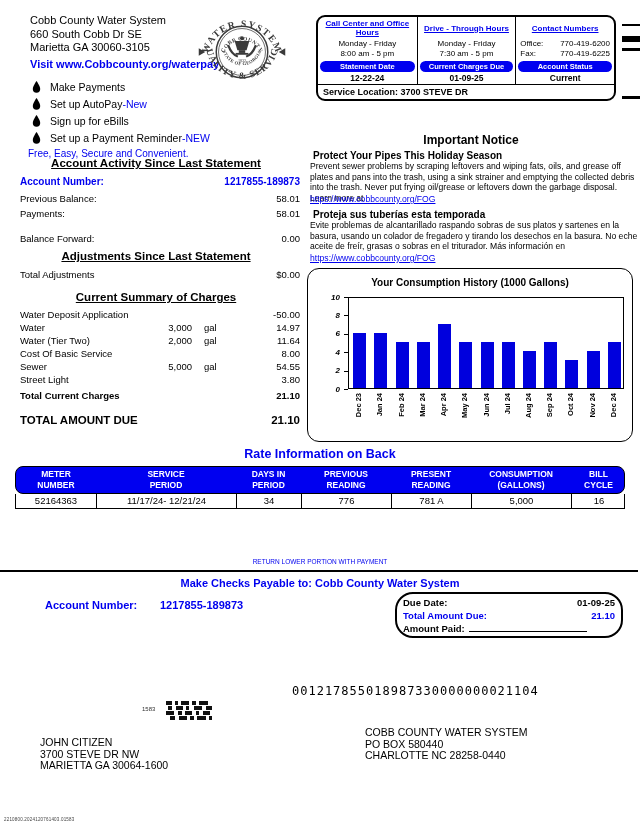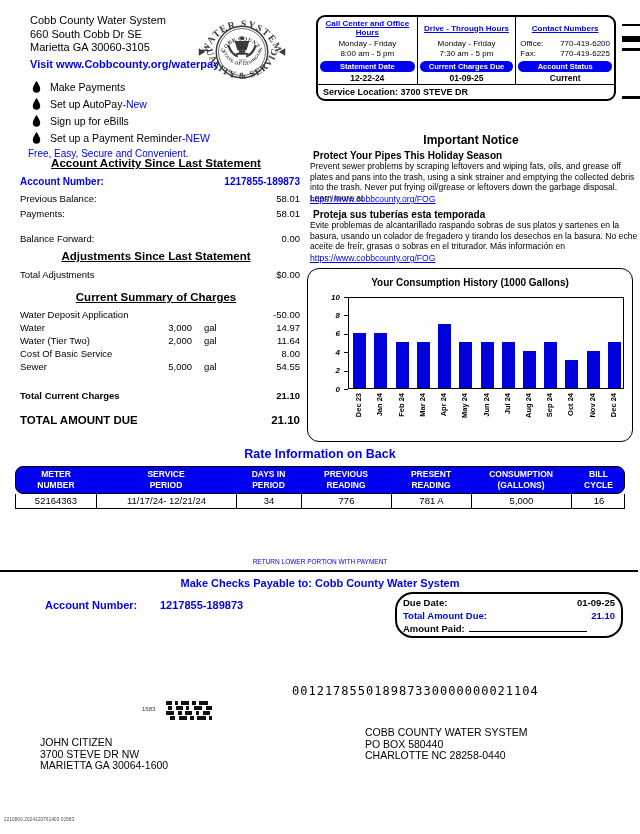--- a/index.html
+++ b/index.html
@@ -259,20 +259,26 @@
         <span class="qty"></span>
         <span class="unit"></span>
         <span class="amt">8.00</span>
       </div>
       <div class="crow">
         <span class="lab">Sewer</span>
         <span class="qty">5,000</span>
         <span class="unit">gal</span>
         <span class="amt">54.55</span>
       </div>
+      <div class="crow">
+        <span class="lab">Street Light</span>
+        <span class="qty"></span>
+        <span class="unit"></span>
+        <span class="amt">3.80</span>
+      </div>
     </div>
   <div class="abs leftcol crow totalrow" style="top:389px;">
     <span class="lab">Total Current Charges</span>
     <span class="qty"></span>
       <span class="unit"></span>
     <span class="amt">21.10</span>
   </div>
   <div class="abs granddue" style="top:414px;">
     <span style="padding-left:12px;">TOTAL AMOUNT DUE</span>
     <span class="val">21.10</span>

